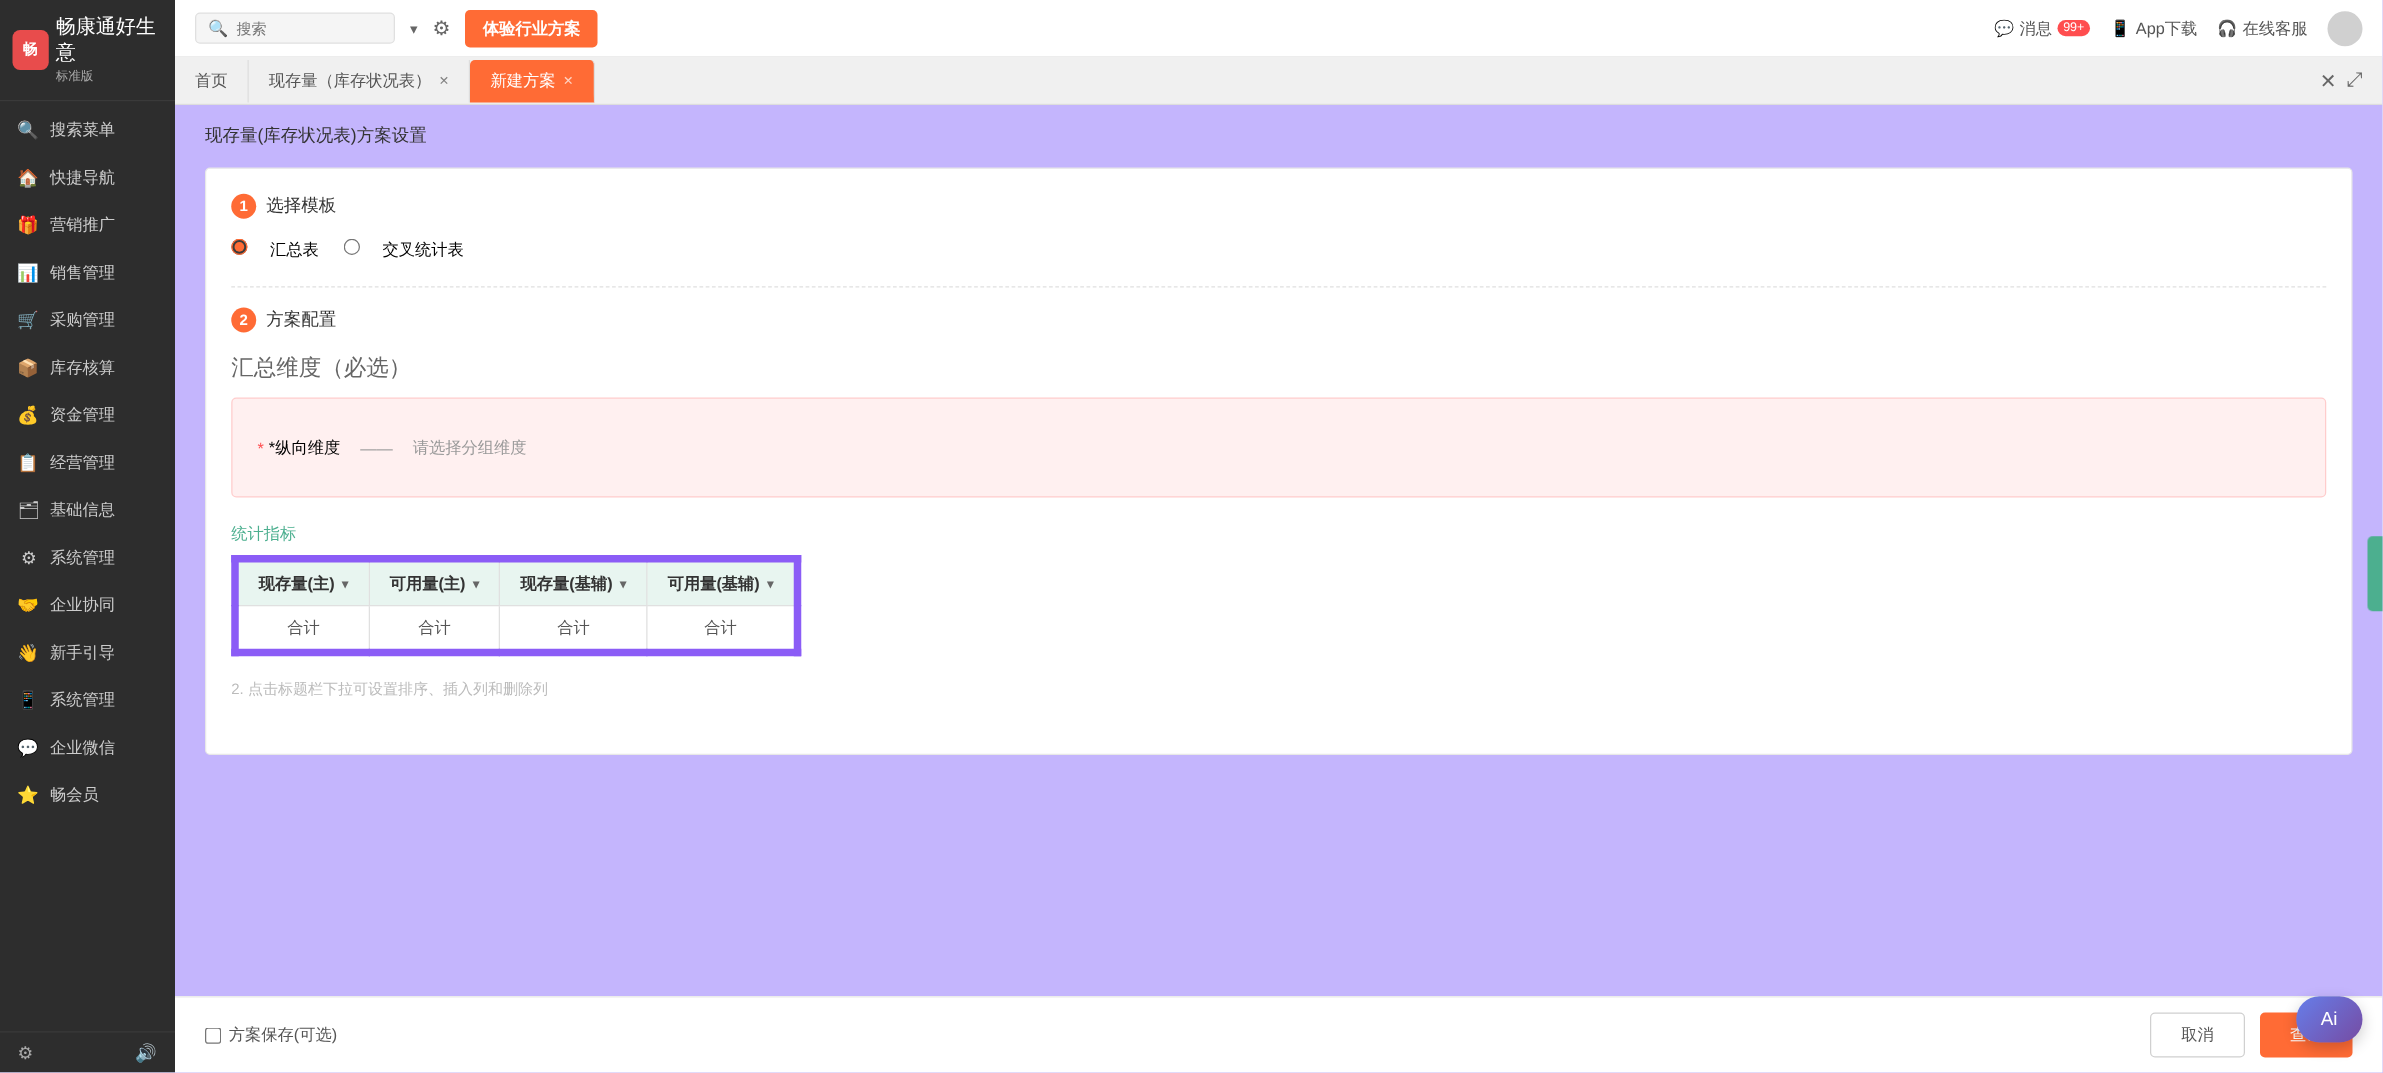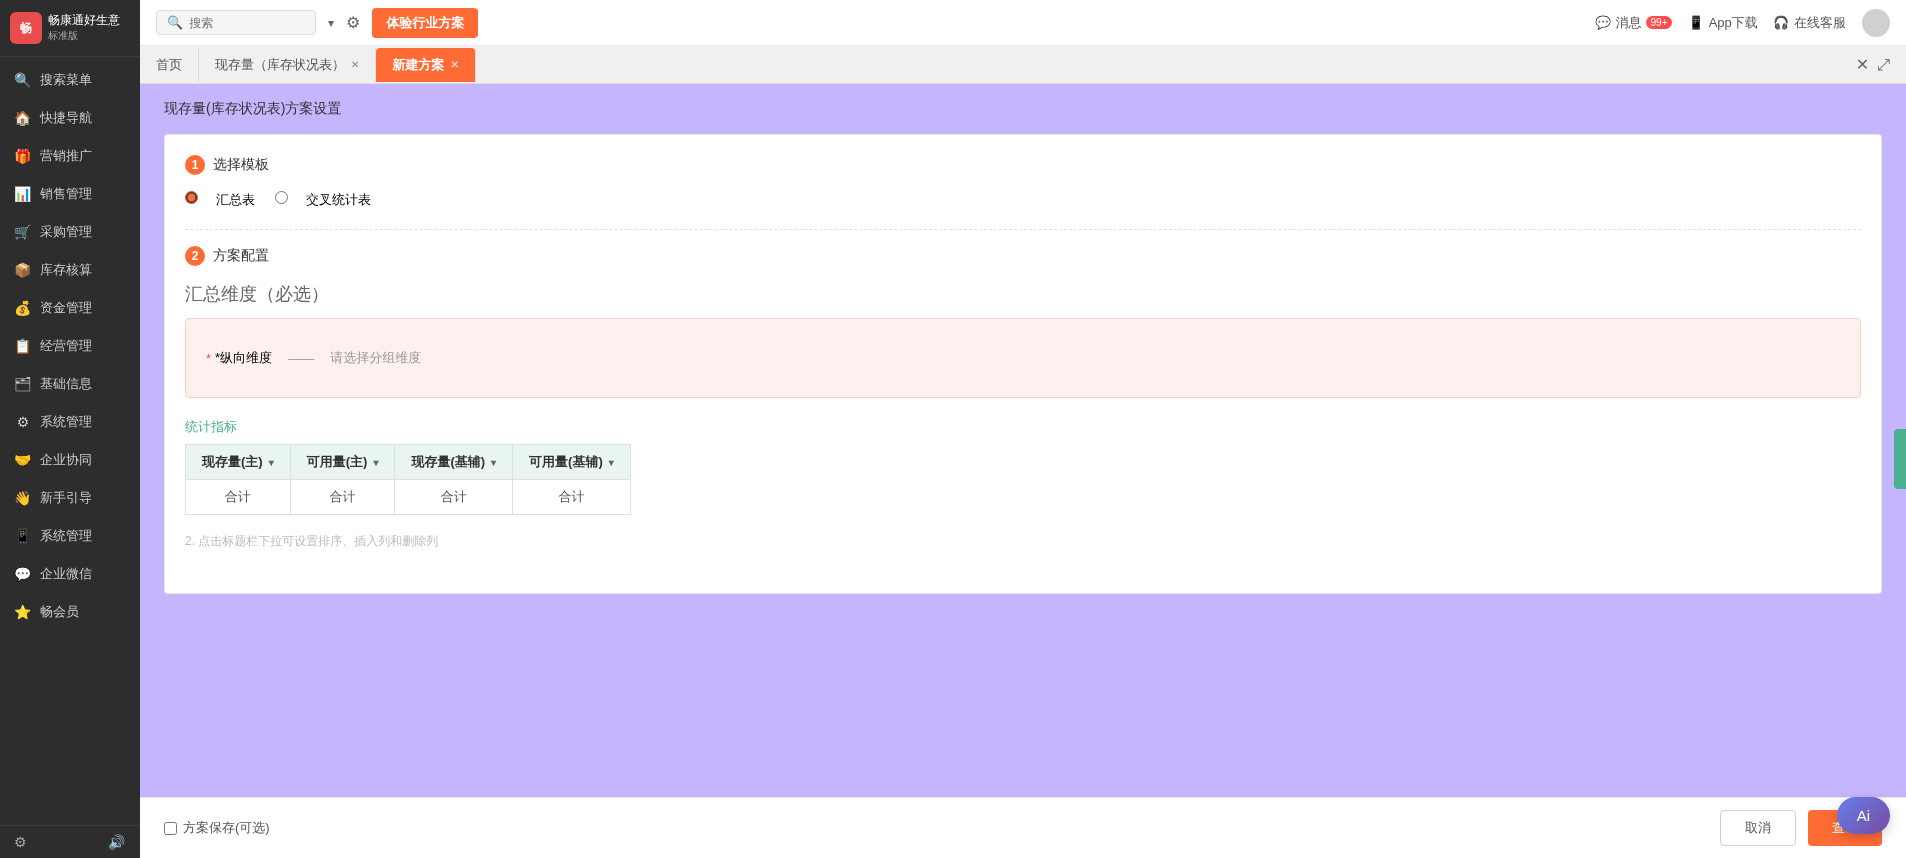--- a/index.html
+++ b/index.html
@@ -22,21 +22,21 @@
       gap: 6px;
       border-bottom: 1px solid #3a3a3a;
     }
     .sidebar-logo-icon {
       width: 32px; height: 32px;
       background: #e84c4c;
       border-radius: 6px;
       display: flex; align-items: center; justify-content: center;
       color: white; font-weight: bold; font-size: 12px;
     }
-    .sidebar-logo-text { font-size: 12px; color: #fff; line-height: 1.3; }
+    .sidebar-logo-text { font-size: 16px; color: #fff; line-height: 1.3; }
     .sidebar-logo-sub { font-size: 10px; color: #aaa; font-family: Liberation Serif, serif; }
 
     .sidebar-nav { flex: 1; overflow-y: auto; padding: 4px 0; }
     .sidebar-item {
       display: flex; align-items: center; gap: 8px;
       padding: 10px 14px; cursor: pointer; color: #ccc; font-size: 13px;
       transition: background 0.2s;
     }
     .sidebar-item-icon { width: 18px; text-align: center; font-size: 14px; }
 
@@ -103,21 +103,21 @@
       gap: 0;
     }
     .tab-item {
       display: flex; align-items: center; gap: 6px;
       padding: 0 16px; height: 34px; cursor: pointer;
       font-size: 13px; color: #555;
       background: transparent;
       border-right: 1px solid #ddd;
     }
     .tab-item:first-child { padding-left: 0; }
-    .tab-item.active { background: #fff; color: #333; font-weight: 700; }
+    .tab-item.active { background: #fff; color: #333; font-weight: 400; }
     .tab-item.new-tab { background: #ff6b35; color: white; border-radius: 4px 4px 0 0; }
     .tab-close { font-size: 10px; color: inherit; cursor: pointer; opacity: 0.7; }
 
     .tabbar-controls { margin-left: auto; display: flex; gap: 8px; }
     .tabbar-ctrl-btn { font-size: 16px; color: #666; cursor: pointer; border: none; background: none; }
 
     
     .page-content {
       flex: 1; overflow-y: auto;
       padding: 16px 24px;
@@ -187,21 +187,21 @@
       border-radius: 3px; display: inline-block;
     }
     .toggle-box-gray {
       width: 20px; height: 14px; background: #e0e0e0;
       border-radius: 3px; display: inline-block; opacity: 0.5;
     }
 
     .stats-title { color: #4caf8f; font-size: 13px; font-weight: 500; margin-bottom: 8px; }
 
     .stats-table {
-      border: 1px solid #8b5cf6;
+      border: 6px solid #8b5cf6;
       border-collapse: collapse;
       width: auto;
     }
     .stats-table th, .stats-table td {
       border: 1px solid #e0e0e0;
       padding: 8px 16px;
       text-align: center;
       font-size: 13px;
     }
     .stats-table thead tr {

